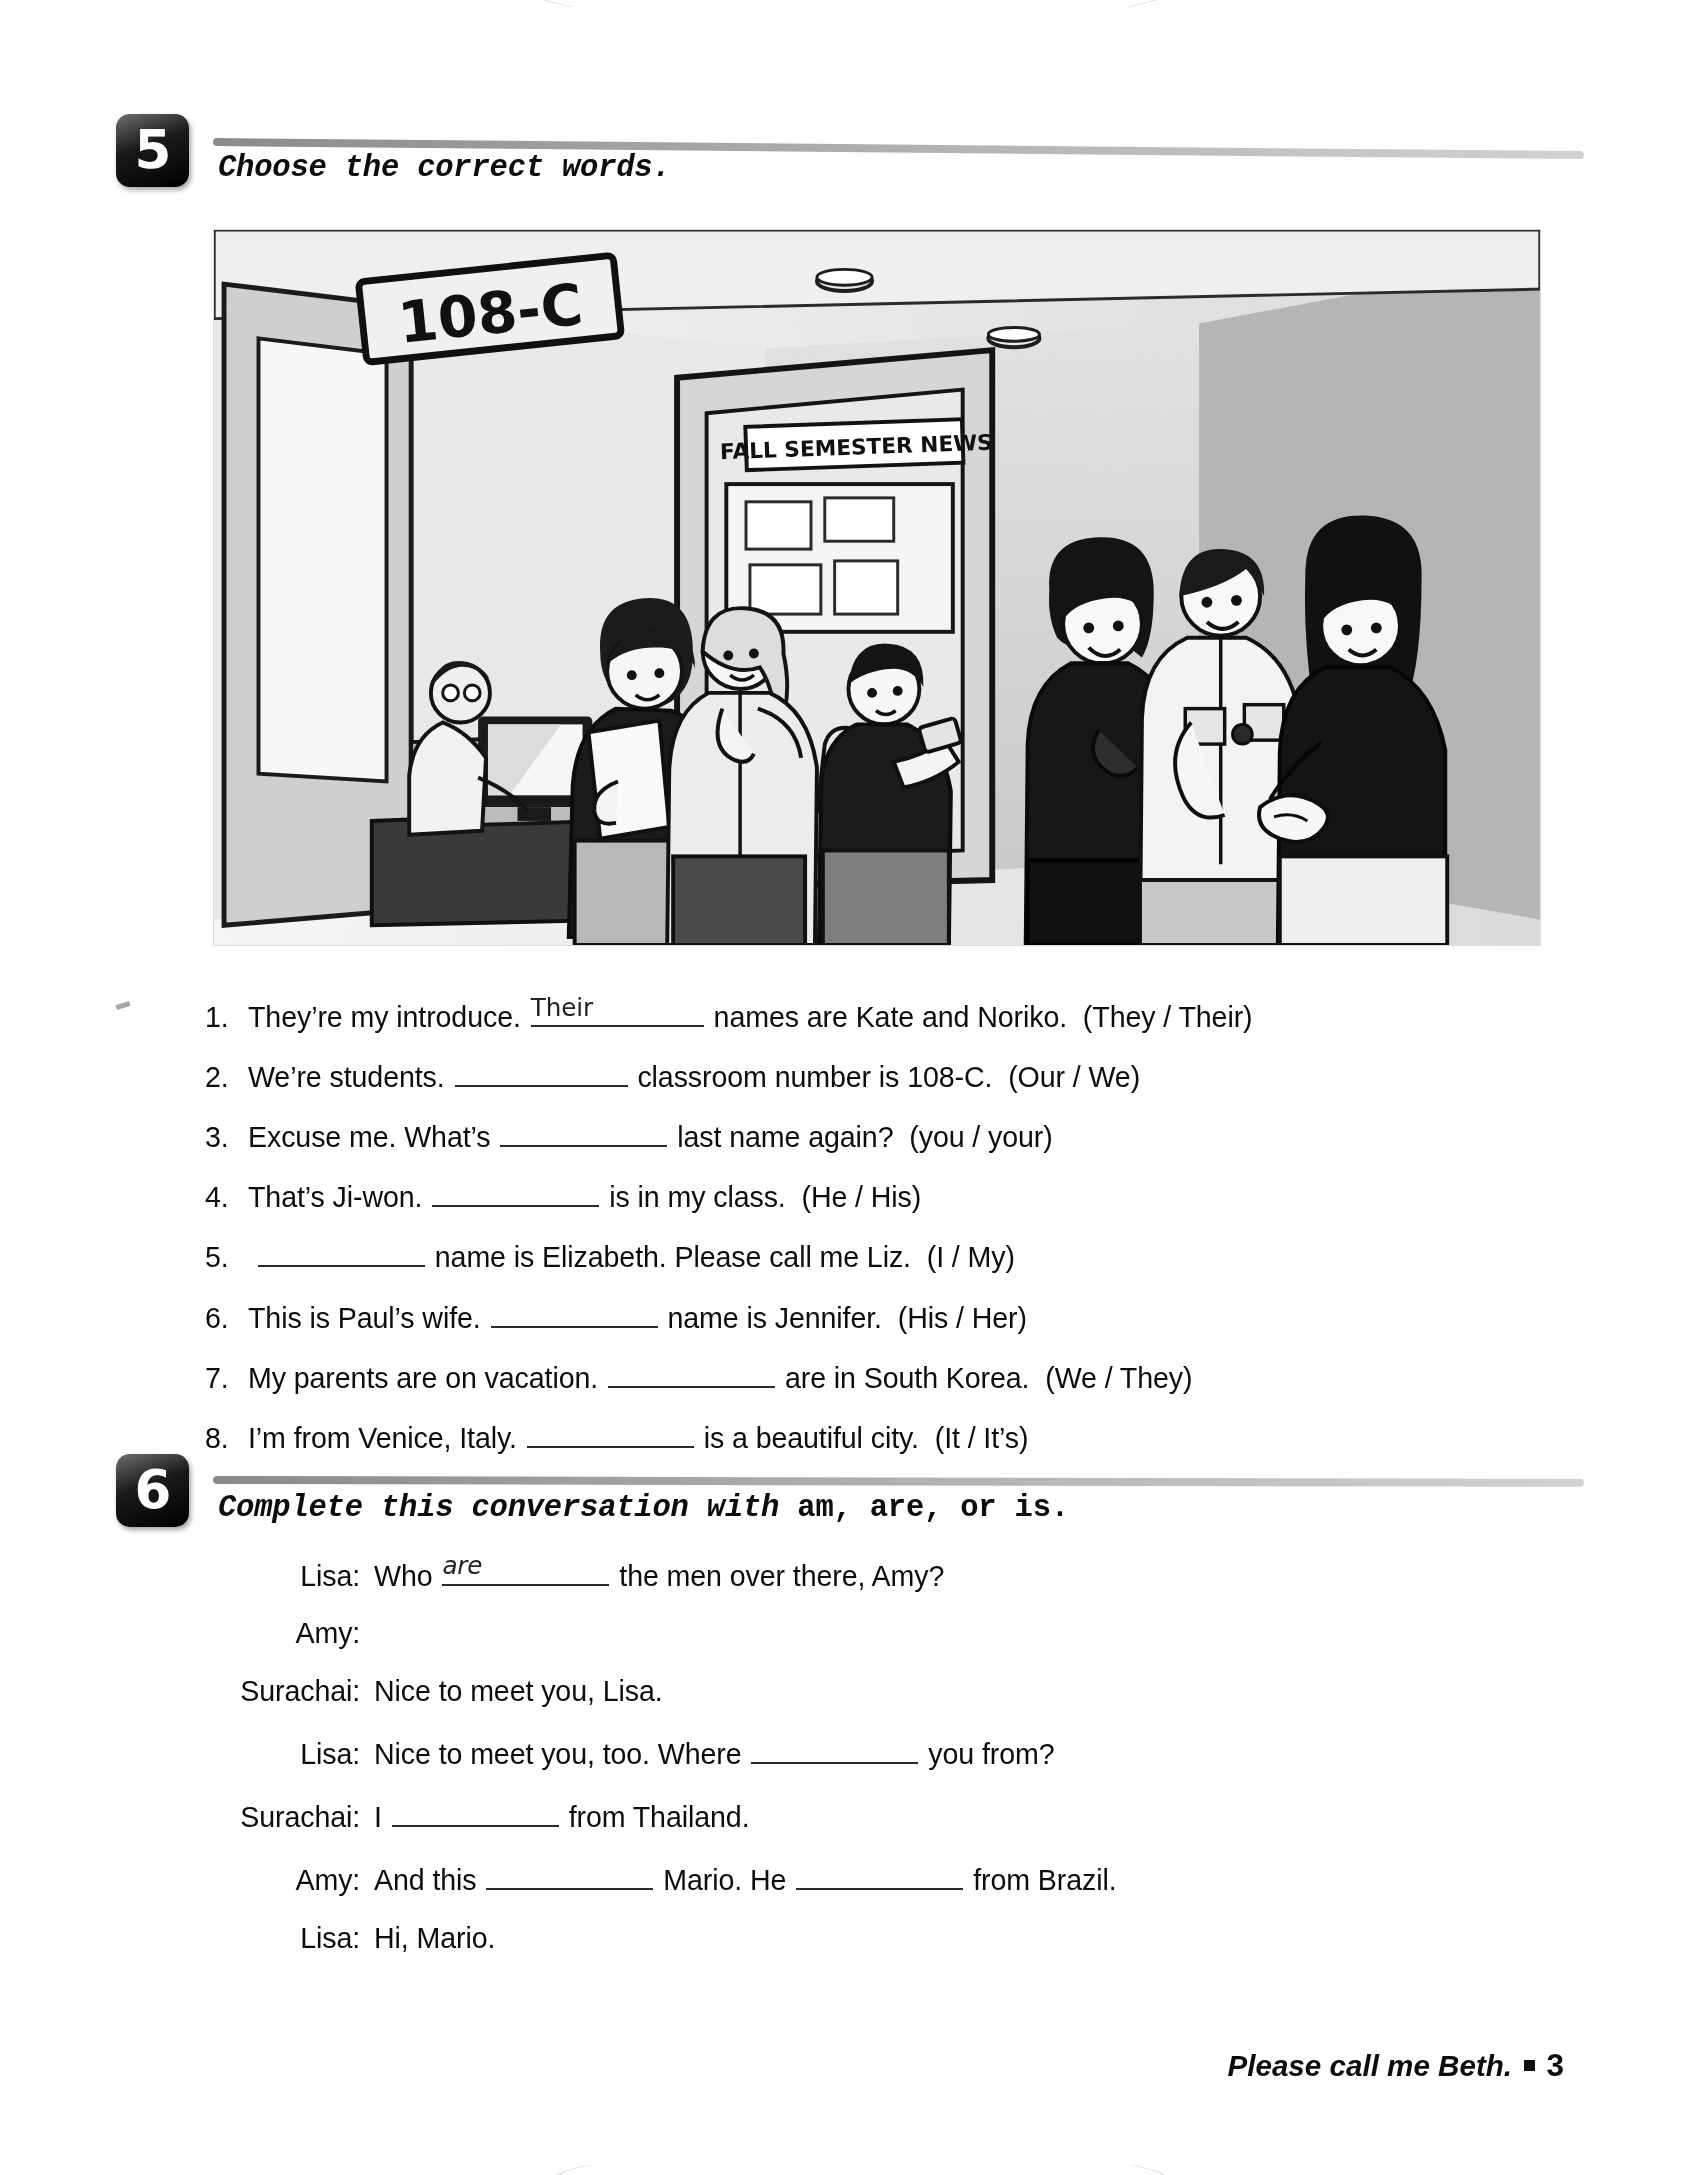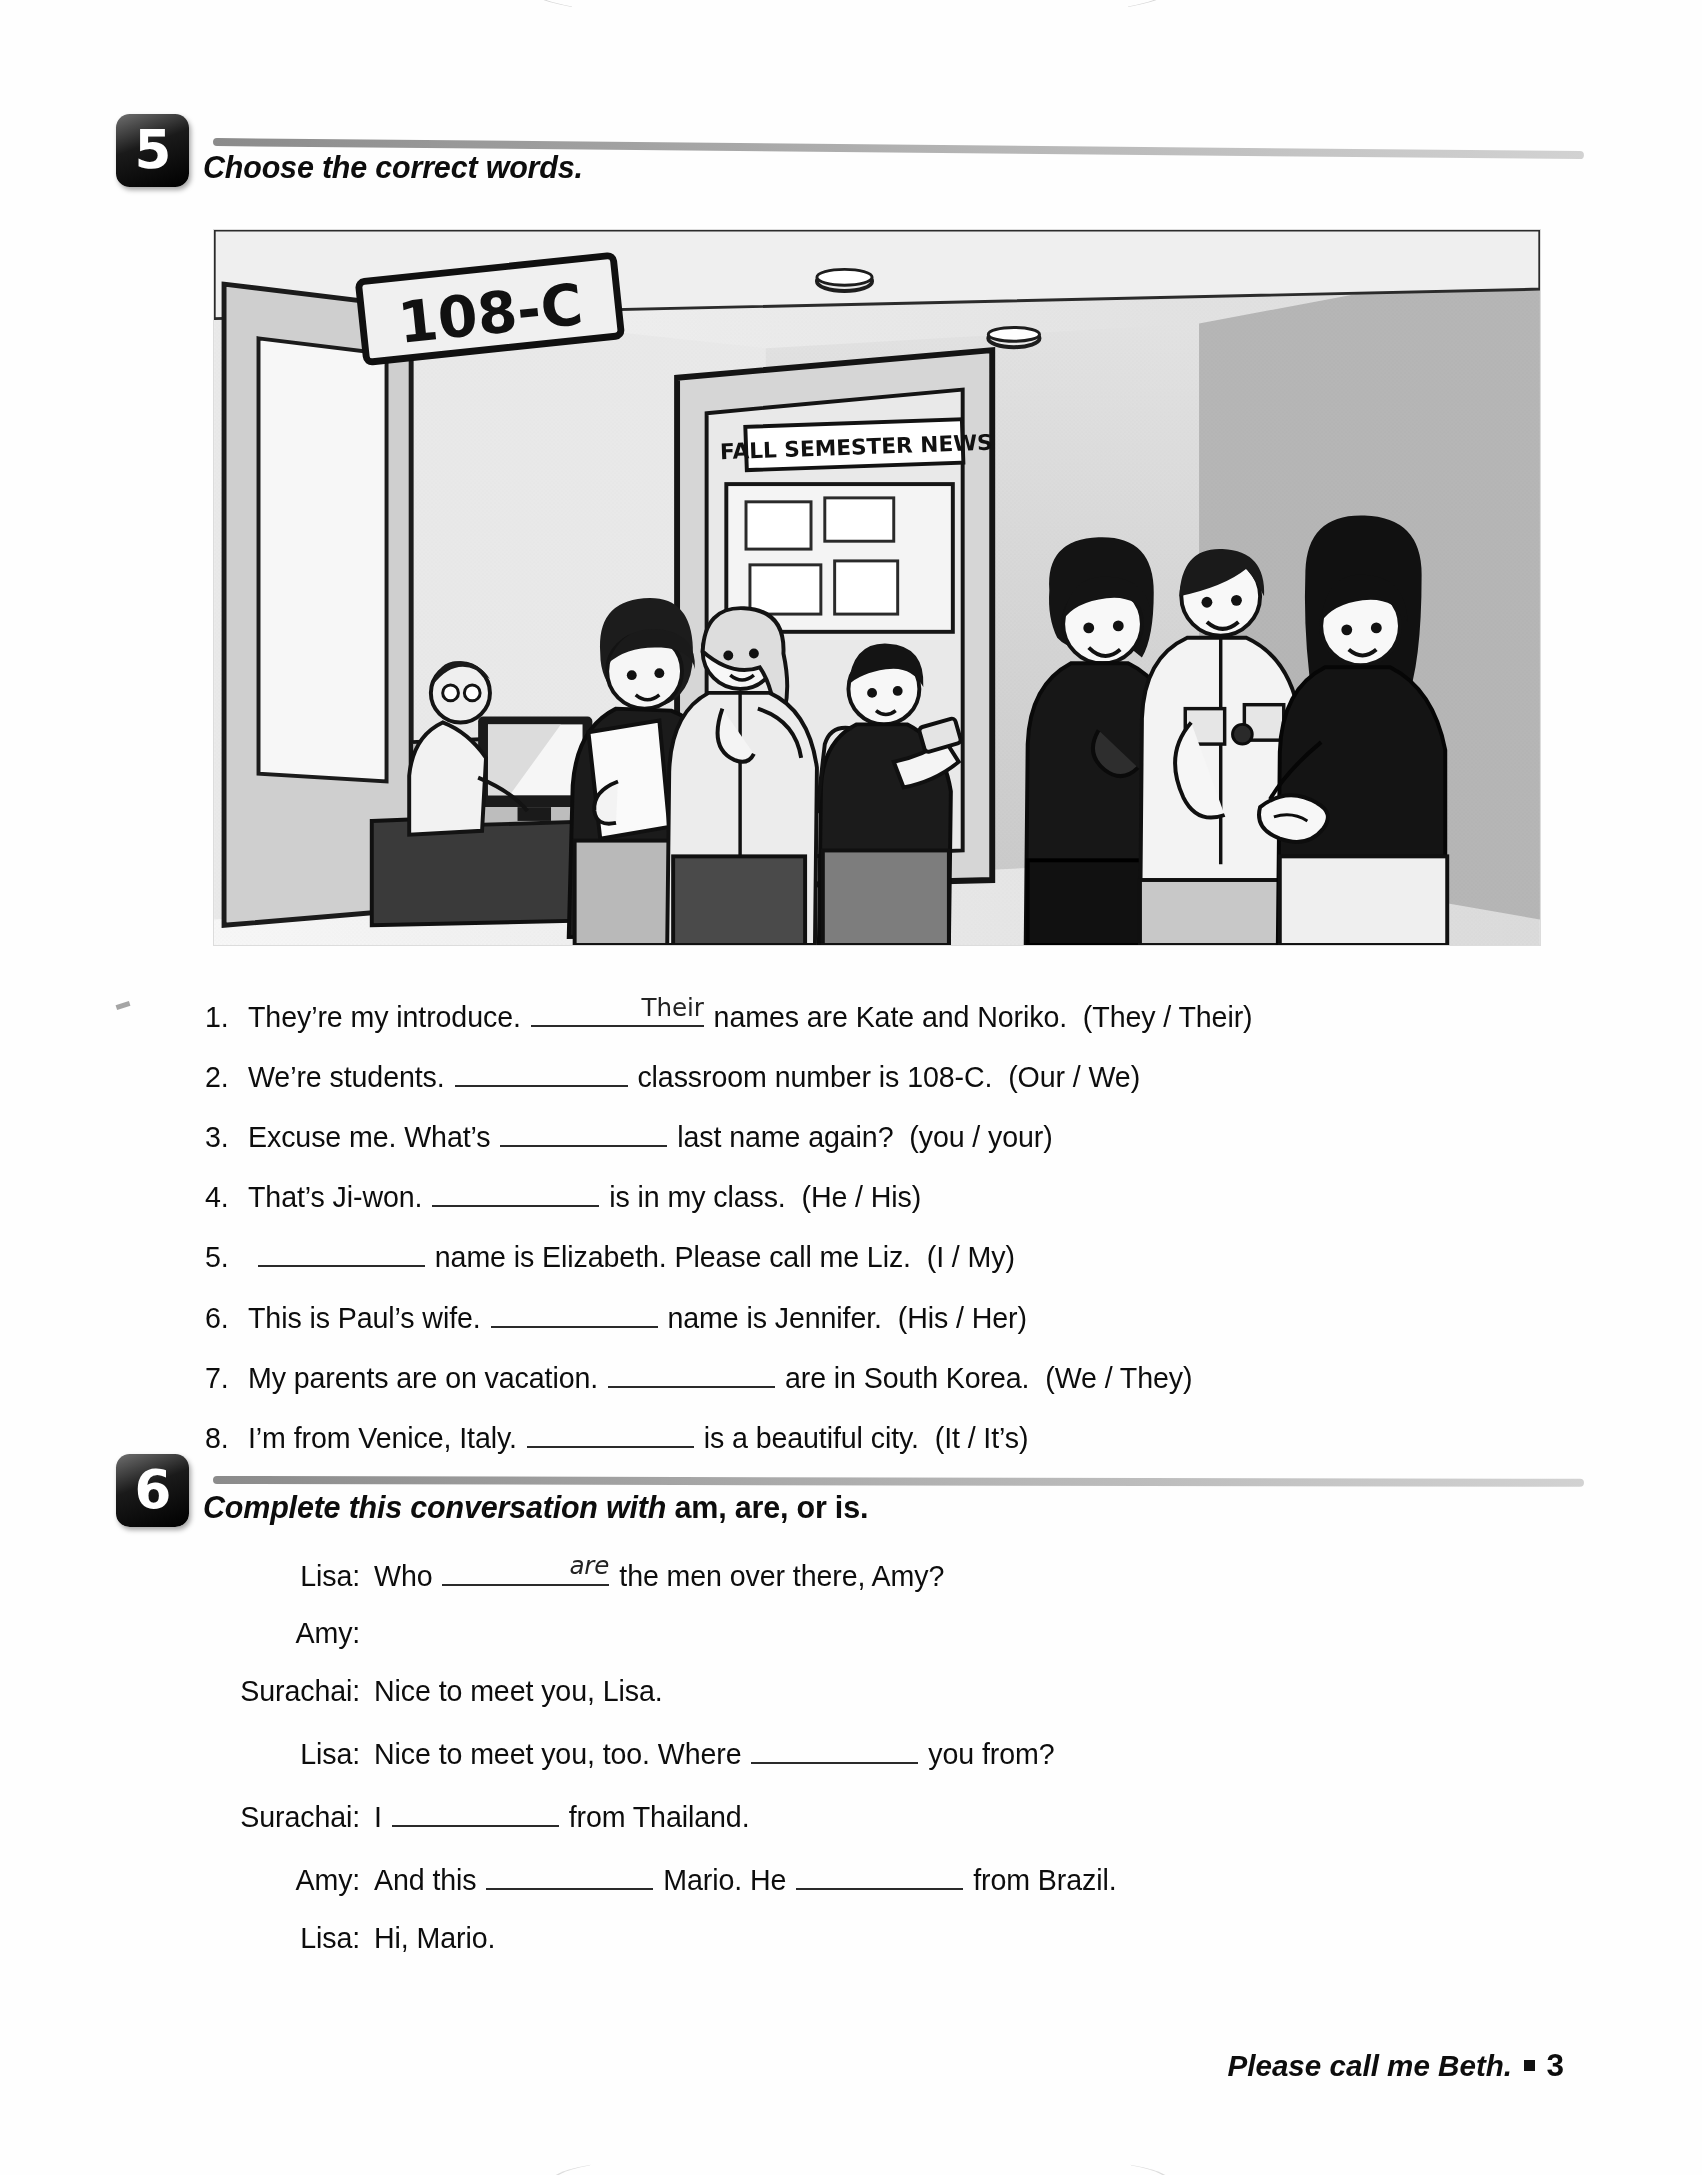--- a/index.html
+++ b/index.html
@@ -69,24 +69,25 @@
     box-shadow: 2px 3px 4.9px rgba(0,0,0,.35);
     flex: none;
     letter-spacing: -1px;
     padding-bottom: 3px;
     box-sizing: border-box;
   }
   .sec-title {
     font-size: 30.5px;
     font-style: italic;
     font-weight: bold;
-    margin-left: 14px;
+    margin-left: 29px;
     white-space: nowrap;
     padding-bottom: 2px;
     letter-spacing: -0.2px;
+    font-family: Liberation Mono, monospace;
   }
   .sec-title b.upright {
     font-style: normal;
     font-weight: bold;
   }
 
   
   .rule {
     position: absolute;
     height: 8.9px;
@@ -149,21 +150,21 @@
     height: 29.6px;
     margin: 0 9.9px;
     vertical-align: baseline;
     flex: none;
   }
   .blank .ans {
     position: absolute;
     left: 0;
     right: 0;
     bottom: 3.9px;
-    text-align: right;
+    text-align: left;
     font-family: "DejaVu Sans", sans-serif;
     font-size: 24.6px;
     color: #232323;
   }
   .w170 { width: 167px; font-style: italic; }
   .w176 { width: 173px; }
   .choices { margin-left: 15.8px; }
 
   
   .convo {

